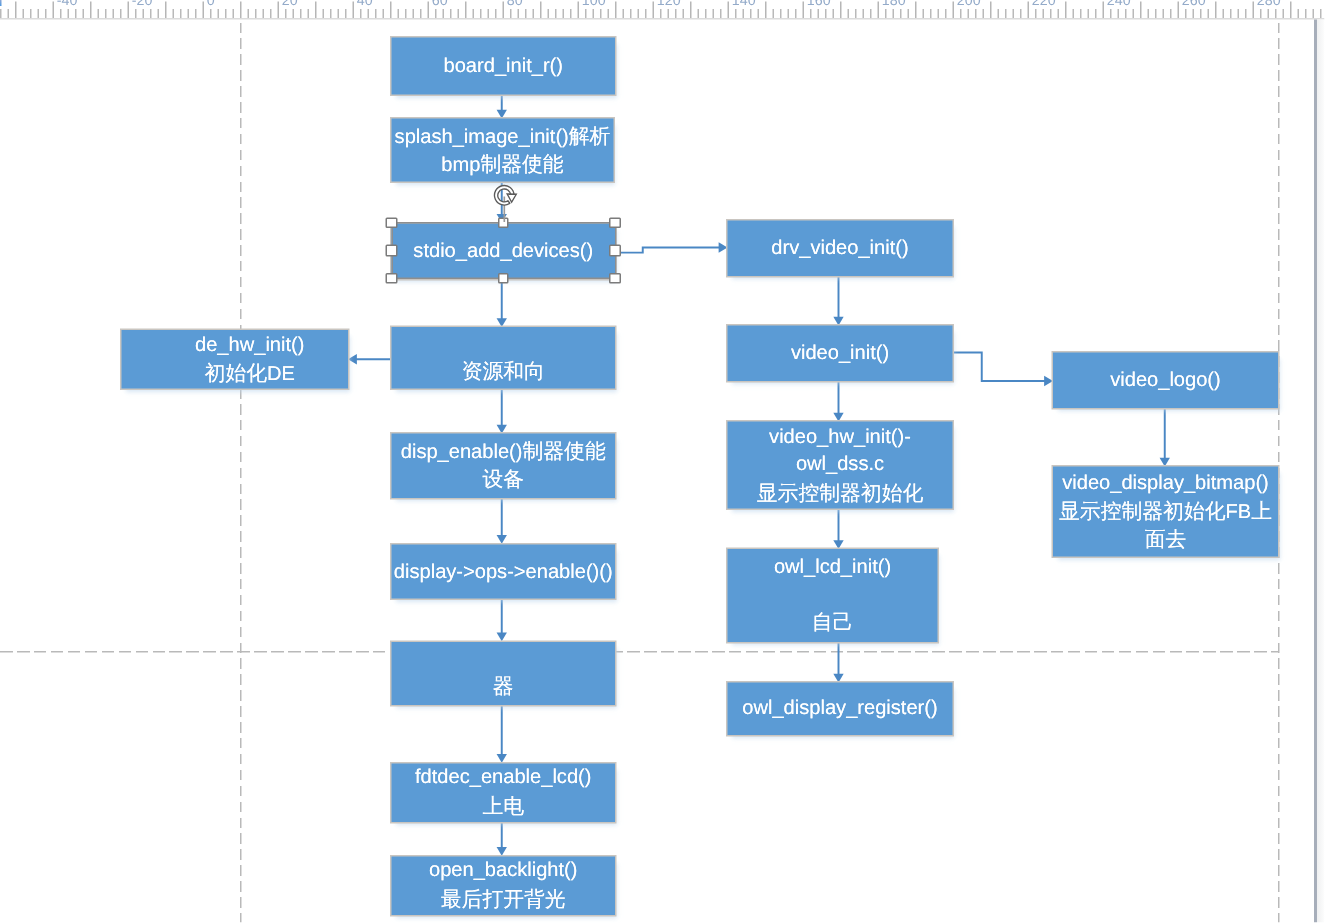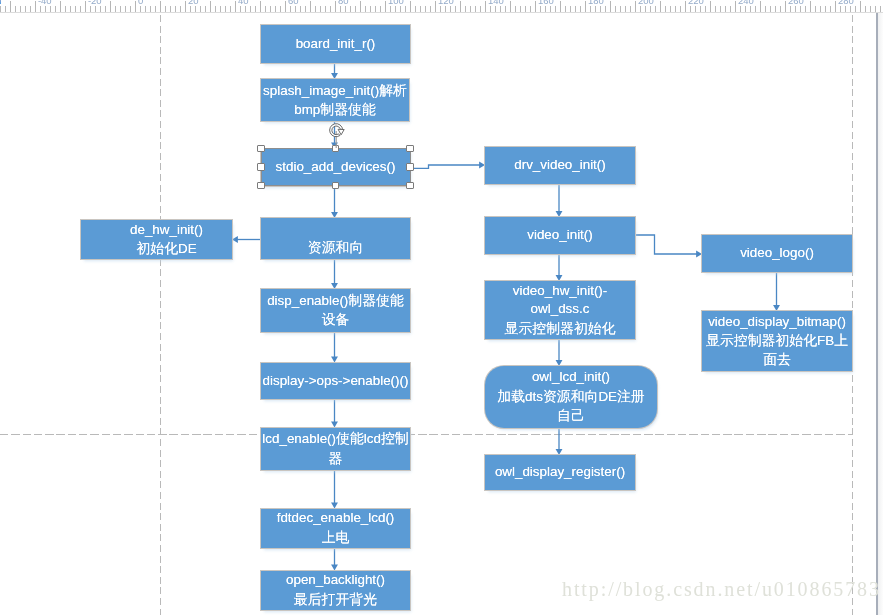--- a/index.html
+++ b/index.html
@@ -303,39 +303,39 @@
       <div class="box" style="left: 261px; top: 218px; width: 149px; height: 40.5px;">
         <span><br><i class="tx"><b class="cjk">资源和向</b></i></span>
       </div>
       <div class="box" style="left: 261px; top: 289px; width: 149px; height: 42.5px;">
         <span><i class="tx">disp_enable()<b class="cjk">制器使能</b></i><br><i class="tx"><b class="cjk">设备</b></i></span>
       </div>
       <div class="box" style="left: 261px; top: 362.5px; width: 149px; height: 36.5px;">
         <span><i class="tx">display-&gt;ops-&gt;enable()()</i></span>
       </div>
       <div class="box" style="left: 261px; top: 427.5px; width: 149px; height: 42px;">
-        <span><i class="tx">lcd_enable()<b class="cjk">使能</b>lcd<b class="cjk">控制</b></i><br><i class="tx"><b class="cjk">器</b></i></span>
+        <span><br><i class="tx"><b class="cjk">器</b></i></span>
       </div>
       <div class="box" style="left: 261px; top: 508.5px; width: 149px; height: 39px;">
         <span><i class="tx">fdtdec_enable_lcd()</i><br><i class="tx"><b class="cjk">上电</b></i></span>
       </div>
       <div class="box" style="left: 261px; top: 570.5px; width: 149px; height: 39px;">
         <span><i class="tx">open_backlight()</i><br><i class="tx"><b class="cjk">最后打开背光</b></i></span>
       </div>
       <div class="box" style="left: 485px; top: 146.5px; width: 150px; height: 37px;">
         <span><i class="tx">drv_video_init()</i></span>
       </div>
       <div class="box" style="left: 485px; top: 217px; width: 150px; height: 36.5px;">
         <span><i class="tx">video_init()</i></span>
       </div>
       <div class="box" style="left: 485px; top: 281px; width: 150px; height: 58px;">
         <span><i class="tx">video_hw_init()-</i><br><i class="tx">owl_dss.c</i><br><i class="tx"><b class="cjk">显示控制器初始化</b></i></span>
       </div>
-      <div class="box" style="left: 485px; top: 366px; width: 172px; height: 61.5px; border-radius: 19px;">
-        <span><i class="tx">owl_lcd_init()</i><br><i class="tx"><b class="cjk">加载</b>dts<b class="cjk">资源和向</b>DE<b class="cjk">注册</b></i><br><i class="tx"><b class="cjk">自己</b></i></span>
+      <div class="box" style="left: 485px; top: 366px; width: 140px; height: 61.5px;">
+        <span><i class="tx">owl_lcd_init()</i><br><br><i class="tx"><b class="cjk">自己</b></i></span>
       </div>
       <div class="box" style="left: 485px; top: 455px; width: 150px; height: 35px;">
         <span><i class="tx">owl_display_register()</i></span>
       </div>
       <div class="box" style="left: 702px; top: 235px; width: 150px; height: 37px;">
         <span><i class="tx">video_logo()</i></span>
       </div>
       <div class="box" style="left: 702px; top: 311px; width: 150px; height: 60px;">
         <span><i class="tx">video_display_bitmap()</i><br><i class="tx"><b class="cjk">显示控制器初始化</b>FB<b class="cjk">上</b></i><br><i class="tx"><b class="cjk">面去</b></i></span>
       </div>
@@ -350,14 +350,13 @@
       <div class="handle" style="left: 257.25px; top: 181.75px;"></div>
       <div class="handle" style="left: 331.75px; top: 181.75px;"></div>
       <div class="handle" style="left: 406.25px; top: 181.75px;"></div>
       <div style="position: absolute; left: 327.8px; top: 121.2px; width: 20px; height: 27px;"><svg width="20" height="27" viewBox="0 0 20 27">
           <path d="M8.2 10 L8.2 27" stroke="#9a9a9a" stroke-width="1.1" fill="none"></path>
           <path fill="#ffffff" stroke="#5a5a5a" stroke-width="0.9" stroke-linejoin="round" d="M11.9 14.5 A6.5 6.5 0 1 1 14.65 9.0 L12.45 9.1 A4.3 4.3 0 1 0 10.6 12.85 Z"></path>
           <path fill="#ffffff" stroke="#5a5a5a" stroke-width="0.9" stroke-linejoin="miter" d="M10.1 8.3 L16.2 8.5 L13.1 13.8 Z"></path>
         </svg></div>
     </div>
 
-  <div id="watermark" style="left:562px;top:578px;">http://blog.csdn.net/u010865783</div>
 </div>
 
 </body></html>

